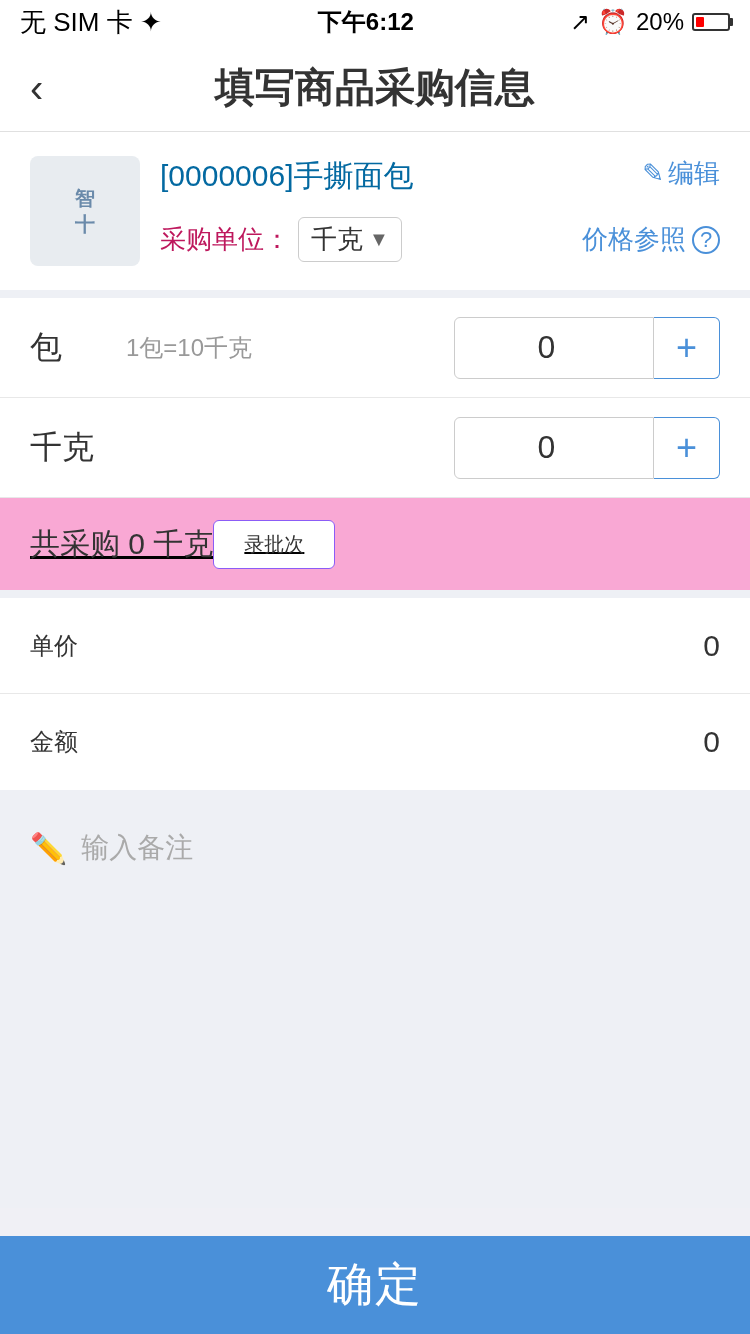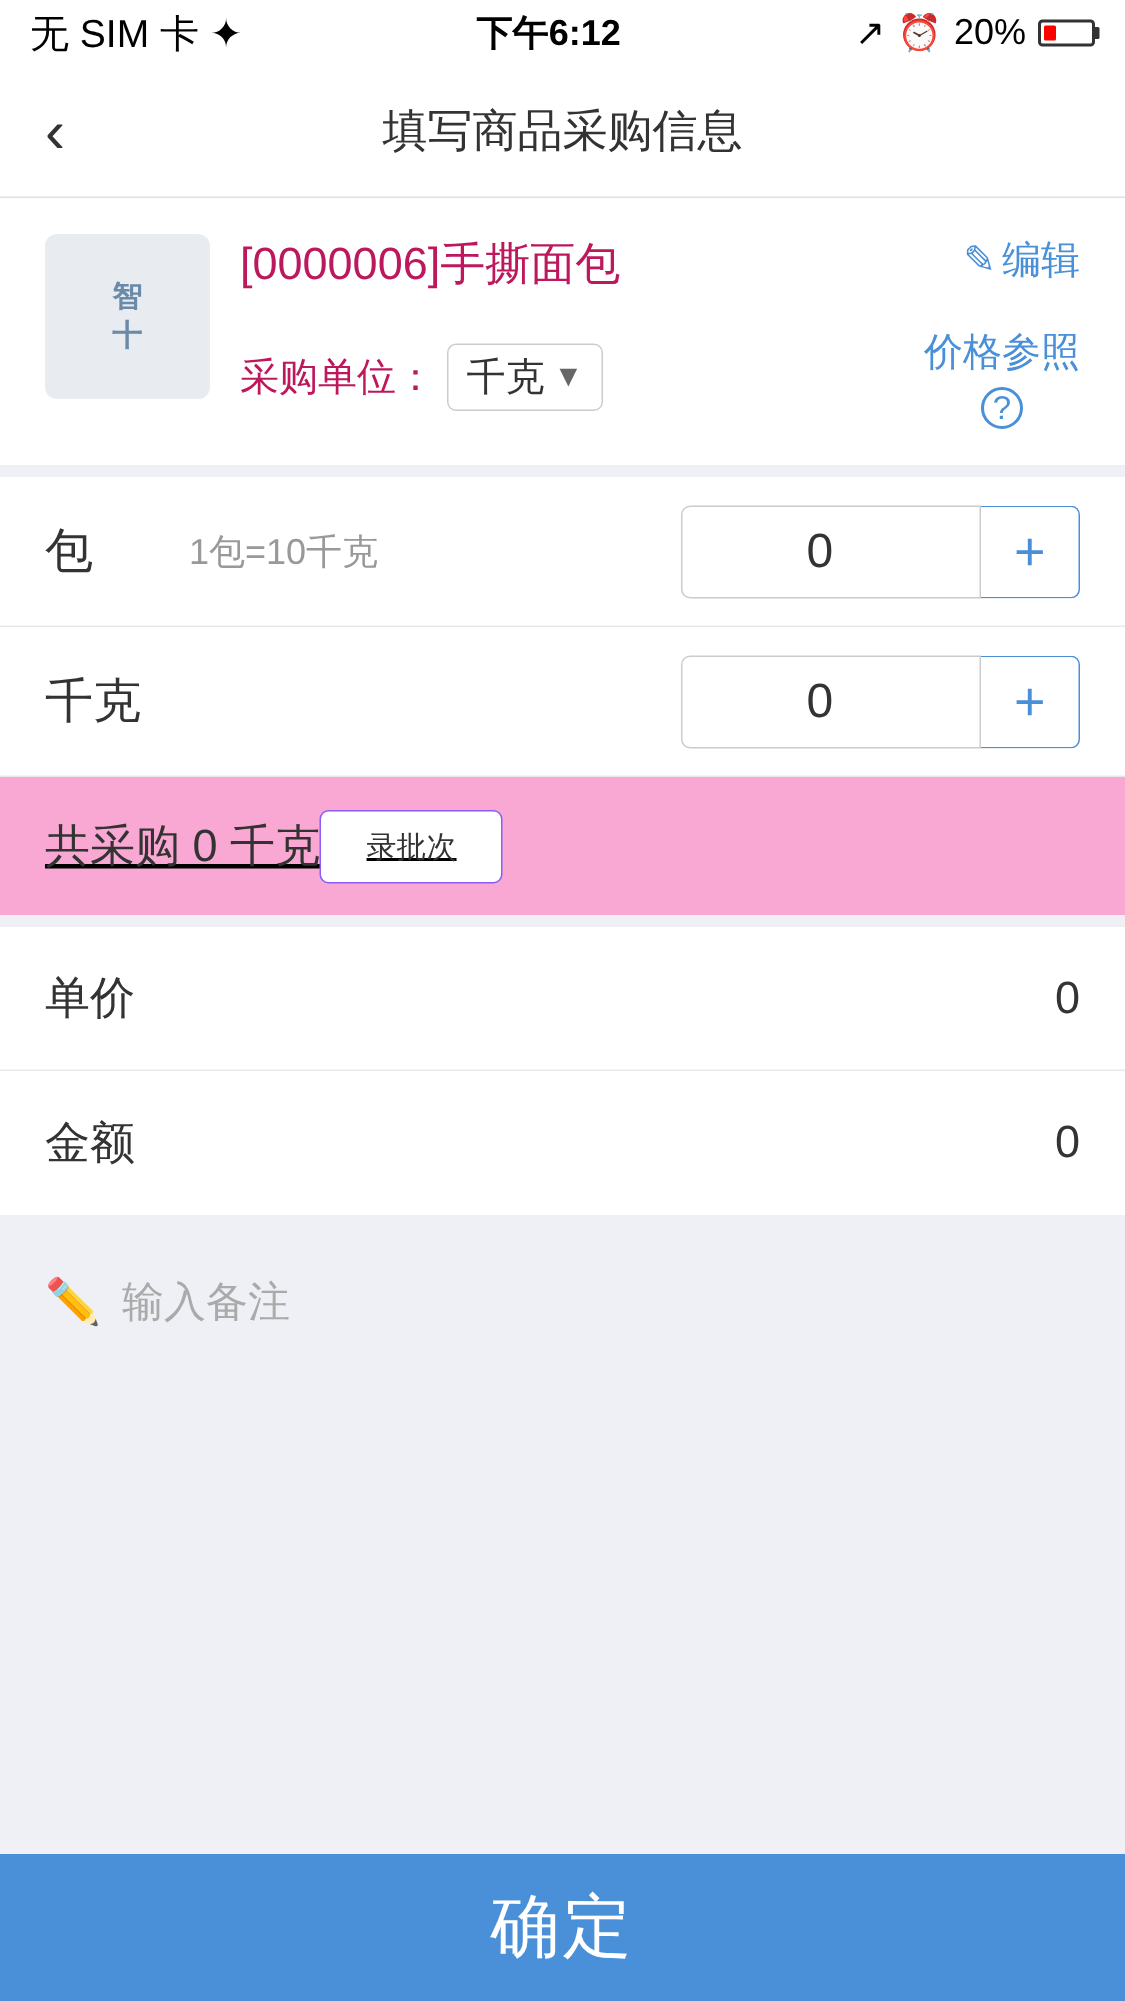--- a/index.html
+++ b/index.html
@@ -50,22 +50,22 @@
     .nav-back {
       font-size: 40px;
       color: #333;
       cursor: pointer;
       line-height: 1;
     }
     .nav-title {
       position: absolute;
       left: 50%;
       transform: translateX(-50%);
-      font-size: 30px;
-      font-weight: 400;
+      font-size: 40px;
+      font-weight: 700;
       color: #333;
     }
 
     
     .product-card {
       background: #fff;
       padding: 24px 30px;
       display: flex;
       align-items: flex-start;
       gap: 20px;
@@ -92,21 +92,21 @@
       flex: 1;
     }
     .product-name-row {
       display: flex;
       align-items: flex-start;
       justify-content: space-between;
       margin-bottom: 20px;
     }
     .product-name {
       font-size: 30px;
-      color: #be185d;
+      color: #0369a1;
       font-weight: 500;
     }
     .edit-btn {
       font-size: 26px;
       color: #4a90d9;
       display: flex;
       align-items: center;
       gap: 4px;
       cursor: pointer;
       white-space: nowrap;
@@ -131,21 +131,20 @@
       background: #fff;
       gap: 6px;
     }
     .unit-select .arrow { font-size: 20px; color: #666; }
     .price-ref {
       font-size: 26px;
       color: #4a90d9;
       display: flex;
       align-items: center;
       gap: 6px;
-      flex-direction: column;
     }
     .price-ref .circle-q {
       width: 28px; height: 28px;
       border: 2px solid #4a90d9;
       border-radius: 50%;
       display: flex; align-items: center; justify-content: center;
       font-size: 22px;
     }
 
     
@@ -236,21 +235,21 @@
     .price-row {
       display: flex;
       align-items: center;
       justify-content: space-between;
       padding: 0 30px;
       height: 96px;
       border-bottom: 1px solid #e8e8e8;
     }
     .price-row:last-child { border-bottom: none; }
     .price-label {
-      font-size: 30px;
+      font-size: 24px;
       color: #333;
     }
     .price-value {
       font-size: 30px;
       color: #333;
     }
 
     
     .notes-section {
       background: #eef0f5;

